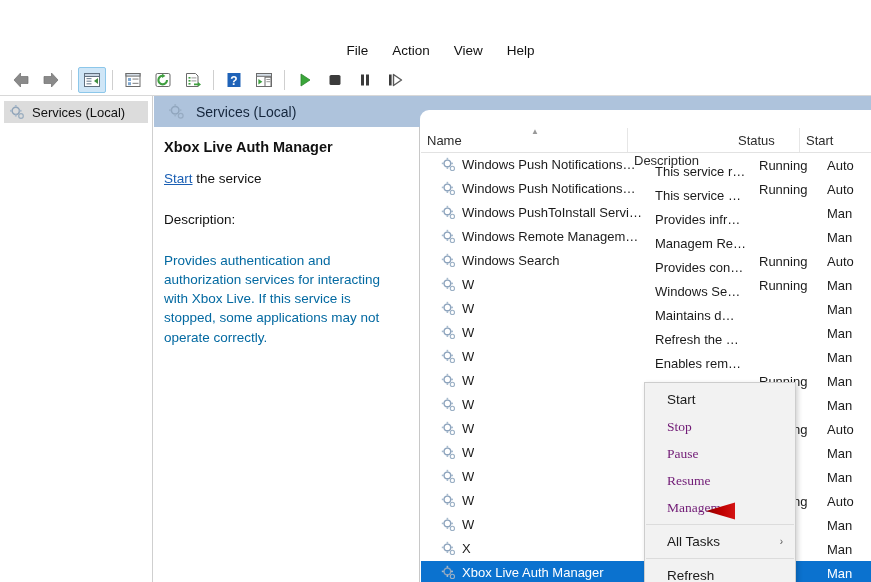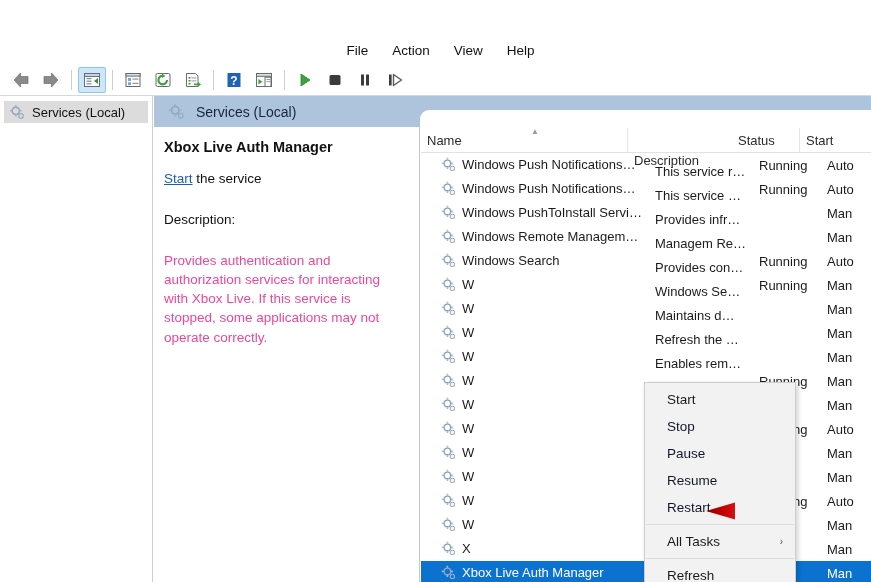--- a/index.html
+++ b/index.html
@@ -164,21 +164,21 @@
     font-size: 13.5px; color: #111;
     margin-bottom: 26px;
   }
   .detail-link {
     color: #1a5fb4; text-decoration: underline; cursor: pointer;
   }
   .detail-desc-label {
     font-size: 13.5px; color: #111; margin-bottom: 1px;
   }
   .detail-desc-body {
-    font-size: 13.5px; color: #ec4899; line-height: 1.42; margin-top: 24px;
+    font-size: 13.5px; color: #0369a1; line-height: 1.42; margin-top: 24px;
   }
 
   
   .listview {
     position: absolute; left: 267px; top: 32px;
     width: 604px; height: 454px;
     background: #ffffff;
     overflow: hidden;
   }
   .lv-head {
@@ -245,21 +245,21 @@
   }
   .ctx-item {
     height: 27px;
     display: flex; align-items: center;
     padding-left: 22px;
     font-size: 13.5px;
     color: #1b1b1b;
     position: relative;
     cursor: default;
   }
-  .ctx-item.disabled { color: #0f172a; }
+  .ctx-item.disabled { color: #701a75; font-family: Liberation Serif, serif; }
   .ctx-item .submenu-arrow {
     position: absolute; right: 12px;
     font-size: 10px; color: #555;
   }
   .ctx-sep {
     height: 1px; background: #dcdcdc;
     margin: 3px 1px;
   }
 
   
@@ -868,21 +868,21 @@
           <div class="ctx-item disabled">
             <span>Stop</span>
           </div>
           <div class="ctx-item disabled">
             <span>Pause</span>
           </div>
           <div class="ctx-item disabled">
             <span>Resume</span>
           </div>
           <div class="ctx-item disabled">
-            <span>Restart</span>
+            <span>Managem</span>
           </div>
           <div class="ctx-sep"></div>
           <div class="ctx-item">
             <span>All Tasks</span>
             <span class="submenu-arrow">›</span>
           </div>
           <div class="ctx-sep"></div>
           <div class="ctx-item">
             <span>Refresh</span>
           </div>

